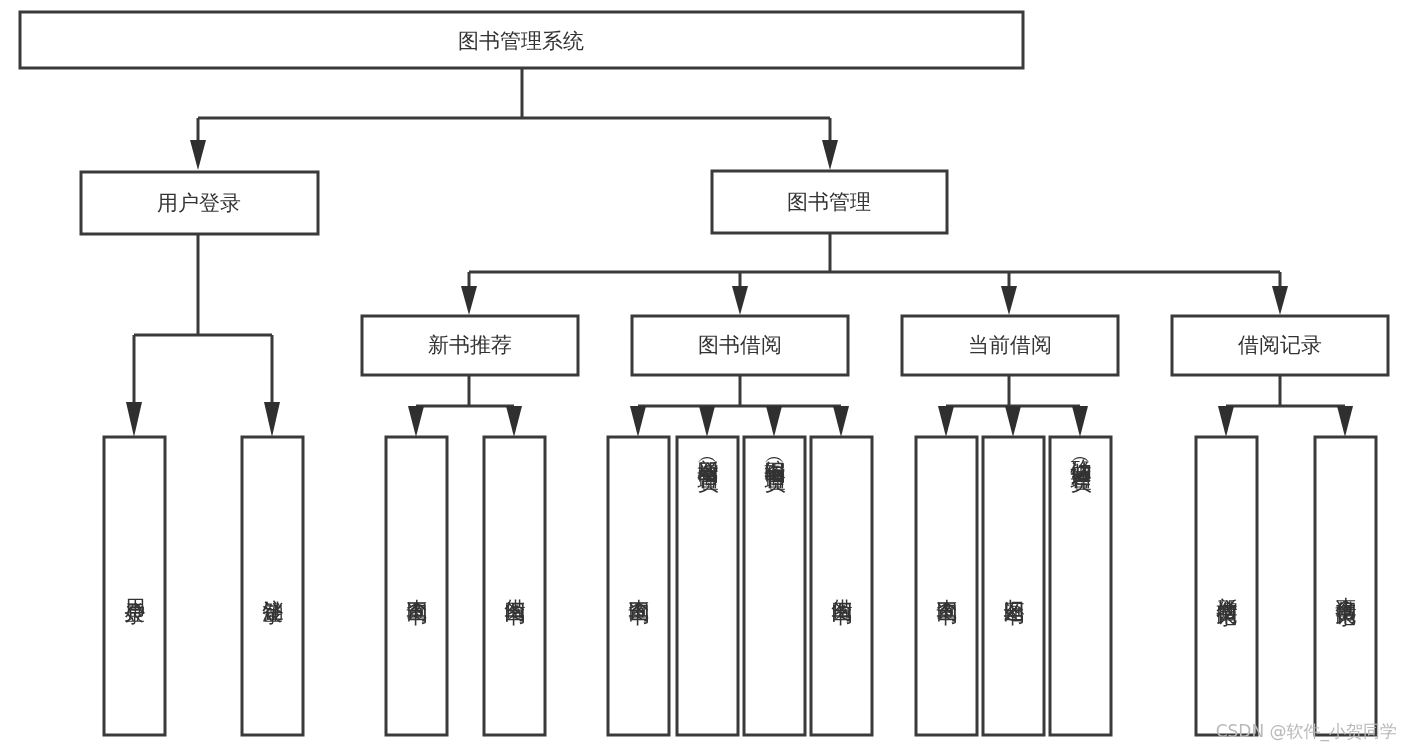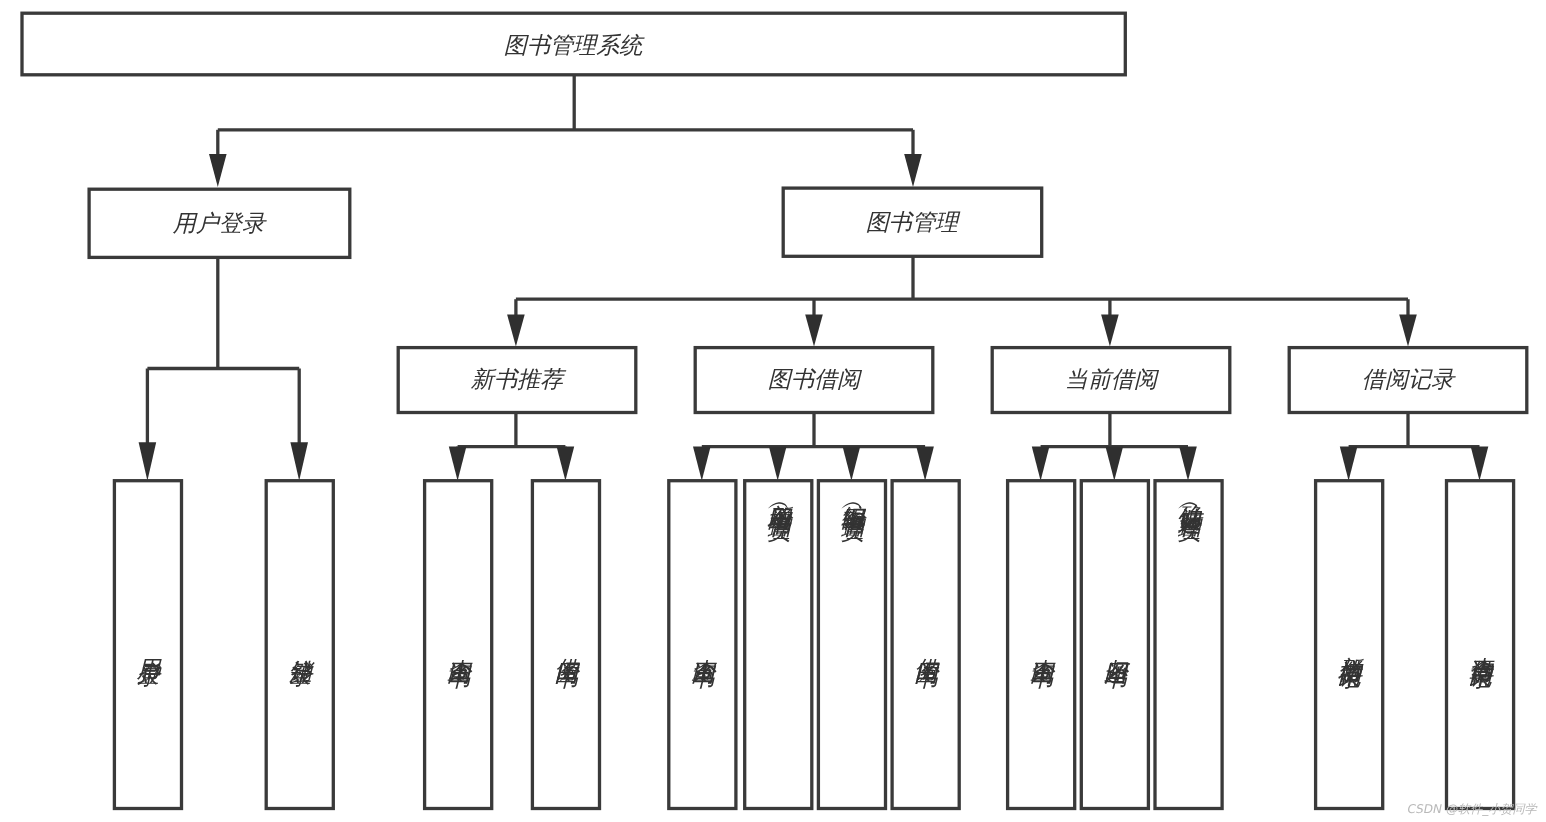--- a/index.html
+++ b/index.html
@@ -12,21 +12,20 @@
     width: 1405px;
     height: 747px;
     overflow: hidden;
     font-family: "DejaVu Sans", "Liberation Sans", sans-serif;
   }
   #diagram-root {
     position: relative;
     width: 1405px;
     height: 747px;
     background: #ffffff;
-    font-style: italic;
   }
   svg#diagram-canvas {
     position: absolute;
     left: 0;
     top: 0;
     width: 1405px;
     height: 747px;
     display: block;
   }
   .node-box {
@@ -63,21 +62,21 @@
     letter-spacing: 2px;
     text-align: center;
     white-space: nowrap;
     pointer-events: none;
   }
   .watermark {
     position: absolute;
     right: 8px;
     bottom: 4px;
     font-family: "DejaVu Sans", "Liberation Sans", sans-serif;
-    font-size: 11px;
+    font-size: 17px;
     color: #b9b9b9;
     white-space: nowrap;
   }
 </style>
 </head>
 <body>
 
 <div id="diagram-root">
 
   <svg id="diagram-canvas" viewBox="0 0 1405 747">

